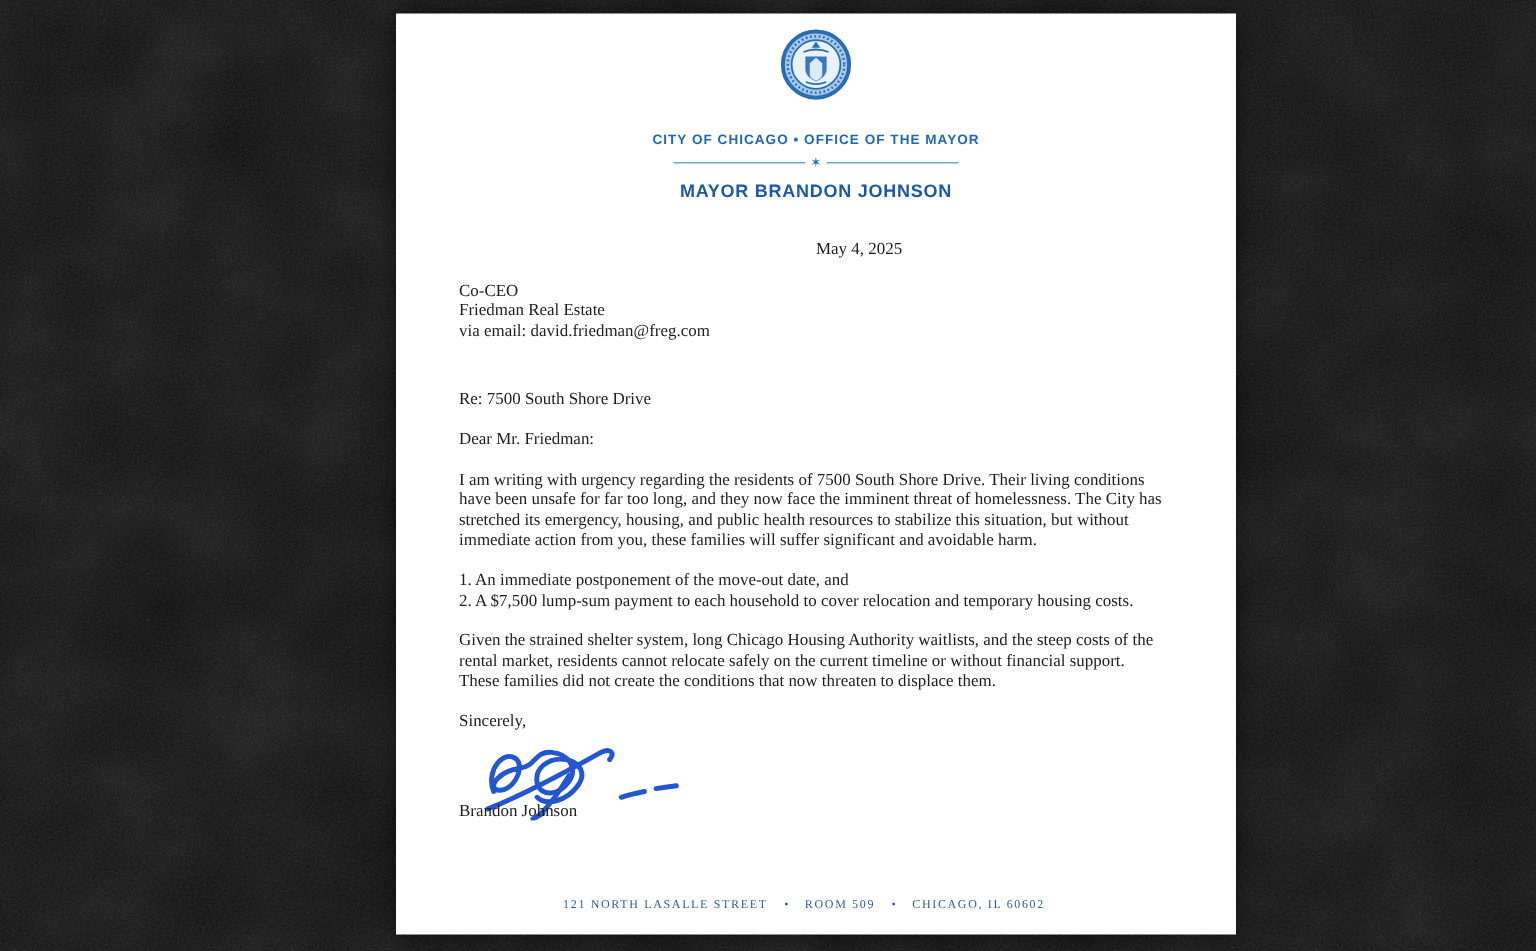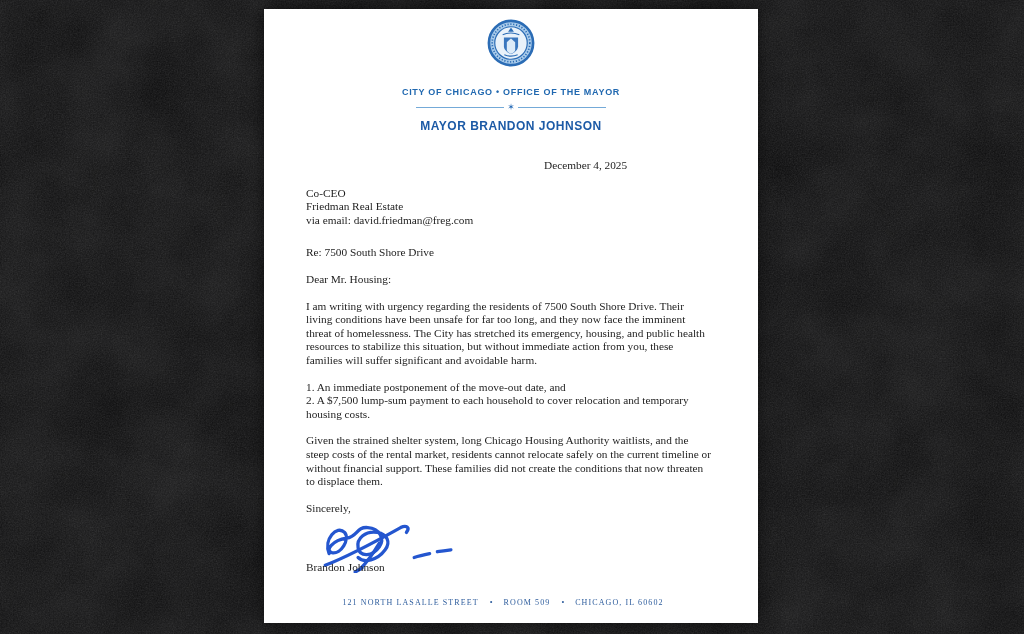--- a/index.html
+++ b/index.html
@@ -9,21 +9,21 @@
     position: relative;
     overflow: hidden;
     font-family: "Liberation Serif", serif;
   }
   .bg-noise {
     position: absolute; inset: 0; z-index: 0;
   }
   .paper {
     position: absolute;
     left: 264px; top: 9px;
-    width: 494px; height: 614px;
+    width: 560px; height: 614px;
     background: #ffffff;
     z-index: 1;
     box-shadow: 0 0 16px rgba(0,0,0,0.55);
   }
   
   .letterhead {
     text-align: center;
     padding-top: 9px;
     font-family: "Liberation Sans", sans-serif;
   }
@@ -53,21 +53,21 @@
   }
   
   .letter-body {
     padding: 0 42px;
     font-size: 11.3px;
     line-height: 13.6px;
     color: #1d1d1d;
   }
   .date-line { margin-top: 26px; padding-left: 238px; }
   .recipient-block { margin-top: 14px; }
-  .subject-line { margin-top: 19px; }
+  .subject-line { margin-top: 32px; }
   .salutation { margin-top: 13px; }
   .para { margin: 13px 4px 0 0; }
   .request-block { margin-top: 13px; }
   .closing { margin-top: 13px; }
   .signature-svg {
     display: block;
     width: 152px; height: 58px;
     margin: 0 0 -12px 8px;
   }
   .signer-name { margin-top: 0; }
@@ -119,30 +119,30 @@
     <div class="office-line">CITY OF CHICAGO • OFFICE OF THE MAYOR</div>
     <div class="divider">
       <span class="rule"></span>
       <span class="star">✶</span>
       <span class="rule"></span>
     </div>
     <div class="mayor-line">MAYOR BRANDON JOHNSON</div>
   </div>
 
   <div class="letter-body">
-    <div class="date-line">December 4, 2025</div>
+    <div class="date-line">May 4, 2025</div>
 
     <div class="recipient-block">
       <div>Co-CEO</div>
       <div>Friedman Real Estate</div>
       <div>via email: david.friedman@freg.com</div>
     </div>
 
     <div class="subject-line">Re: 7500 South Shore Drive</div>
-    <div class="salutation">Dear Mr. Housing:</div>
+    <div class="salutation">Dear Mr. Friedman:</div>
 
     <p class="para">I am writing with urgency regarding the residents of 7500 South Shore Drive. Their living conditions have been unsafe for far too long, and they now face the imminent threat of homelessness. The City has stretched its emergency, housing, and public health resources to stabilize this situation, but without immediate action from you, these families will suffer significant and avoidable harm.</p>
 
     <div class="request-block">
       <div>1. An immediate postponement of the move-out date, and</div>
       <div>2. A $7,500 lump-sum payment to each household to cover relocation and temporary housing costs.</div>
     </div>
 
     <p class="para">Given the strained shelter system, long Chicago Housing Authority waitlists, and the steep costs of the rental market, residents cannot relocate safely on the current timeline or without financial support. These families did not create the conditions that now threaten to displace them.</p>
 

